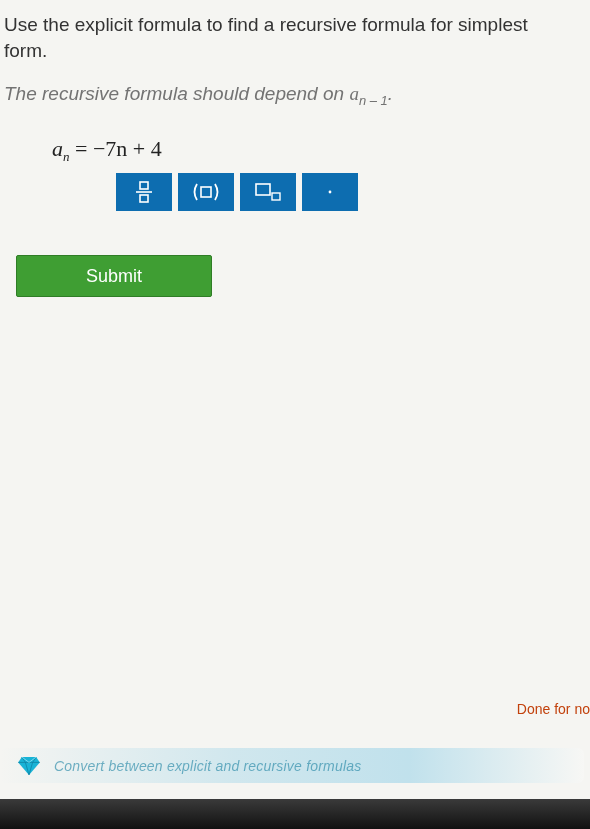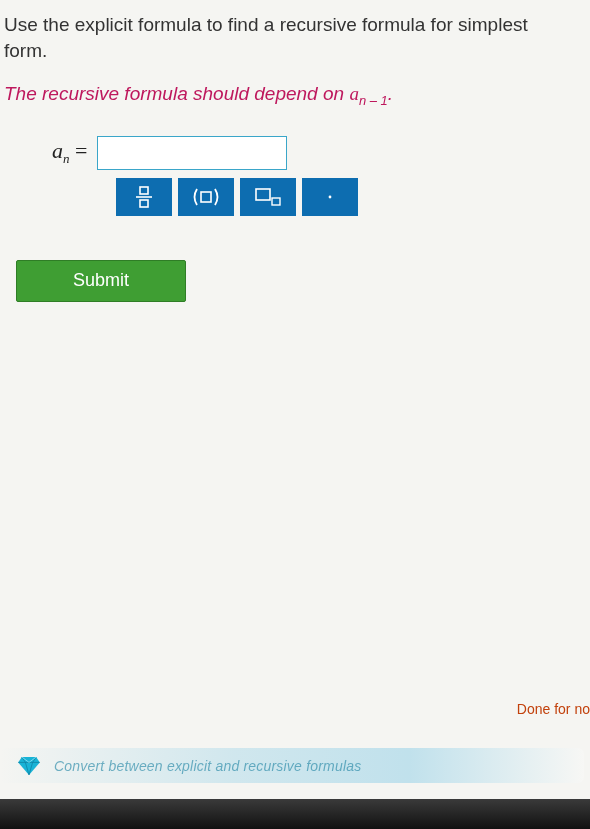--- a/index.html
+++ b/index.html
@@ -16,21 +16,21 @@
       padding: 12px 14px 0 4px;
     }
     .prompt {
       font-size: 19px;
       color: #333;
       line-height: 1.35;
       font-weight: 500;
     }
     .instruction {
       font-size: 19px;
-      color: #be185d;
+      color: #737373;
       font-style: italic;
       margin-top: 18px;
       line-height: 1.35;
     }
     .formula {
       font-family: "Times New Roman", serif;
       font-style: italic;
       font-size: 22px;
       color: #222;
       margin-top: 26px;
@@ -73,21 +73,21 @@
       justify-content: center;
       color: #fff;
       cursor: pointer;
       border: none;
     }
     .tool-btn svg { display: block; }
     .submit {
       display: inline-flex;
       align-items: center;
       justify-content: center;
-      width: 170px;
+      width: 196px;
       height: 42px;
       background: #3f9e33;
       color: #fff;
       font-size: 18px;
       border: 1px solid #2f7d26;
       border-radius: 2px;
       margin-top: 44px;
       margin-left: 12px;
       cursor: pointer;
     }
@@ -128,27 +128,24 @@
 </head>
 <body>
 
 <div class="content">
   <p class="prompt">Use the explicit formula to find a recursive formula for simplest form.</p>
 
   <p class="instruction">
     <span>The recursive formula should depend on </span><span style="font-family:'Times New Roman',serif">a</span><span class="sub">n – 1</span><span>.</span>
   </p>
 
+  <div class="formula">
+    <span>a</span><span class="sub">n</span><span style="font-style:normal"> = −7n + 4</span>
+  </div>
 
-  <div class="answer-row">
-    <div class="answer-label">
-      <span>a</span><span class="sub">n</span><span style="font-style:normal"> =</span>
-    </div>
-    <input type="text" class="answer-input" value="" style="">
-  </div>
 
   <div class="tool-row">
     <button class="tool-btn">
       <svg width="18" height="22" viewBox="0 0 18 22">
         <rect x="5" y="1" width="8" height="7" fill="none" stroke="#fff" stroke-width="1.6"></rect>
         <line x1="1" y1="11" x2="17" y2="11" stroke="#fff" stroke-width="1.6"></line>
         <rect x="5" y="14" width="8" height="7" fill="none" stroke="#fff" stroke-width="1.6"></rect>
       </svg>
     </button>
     <button class="tool-btn">

